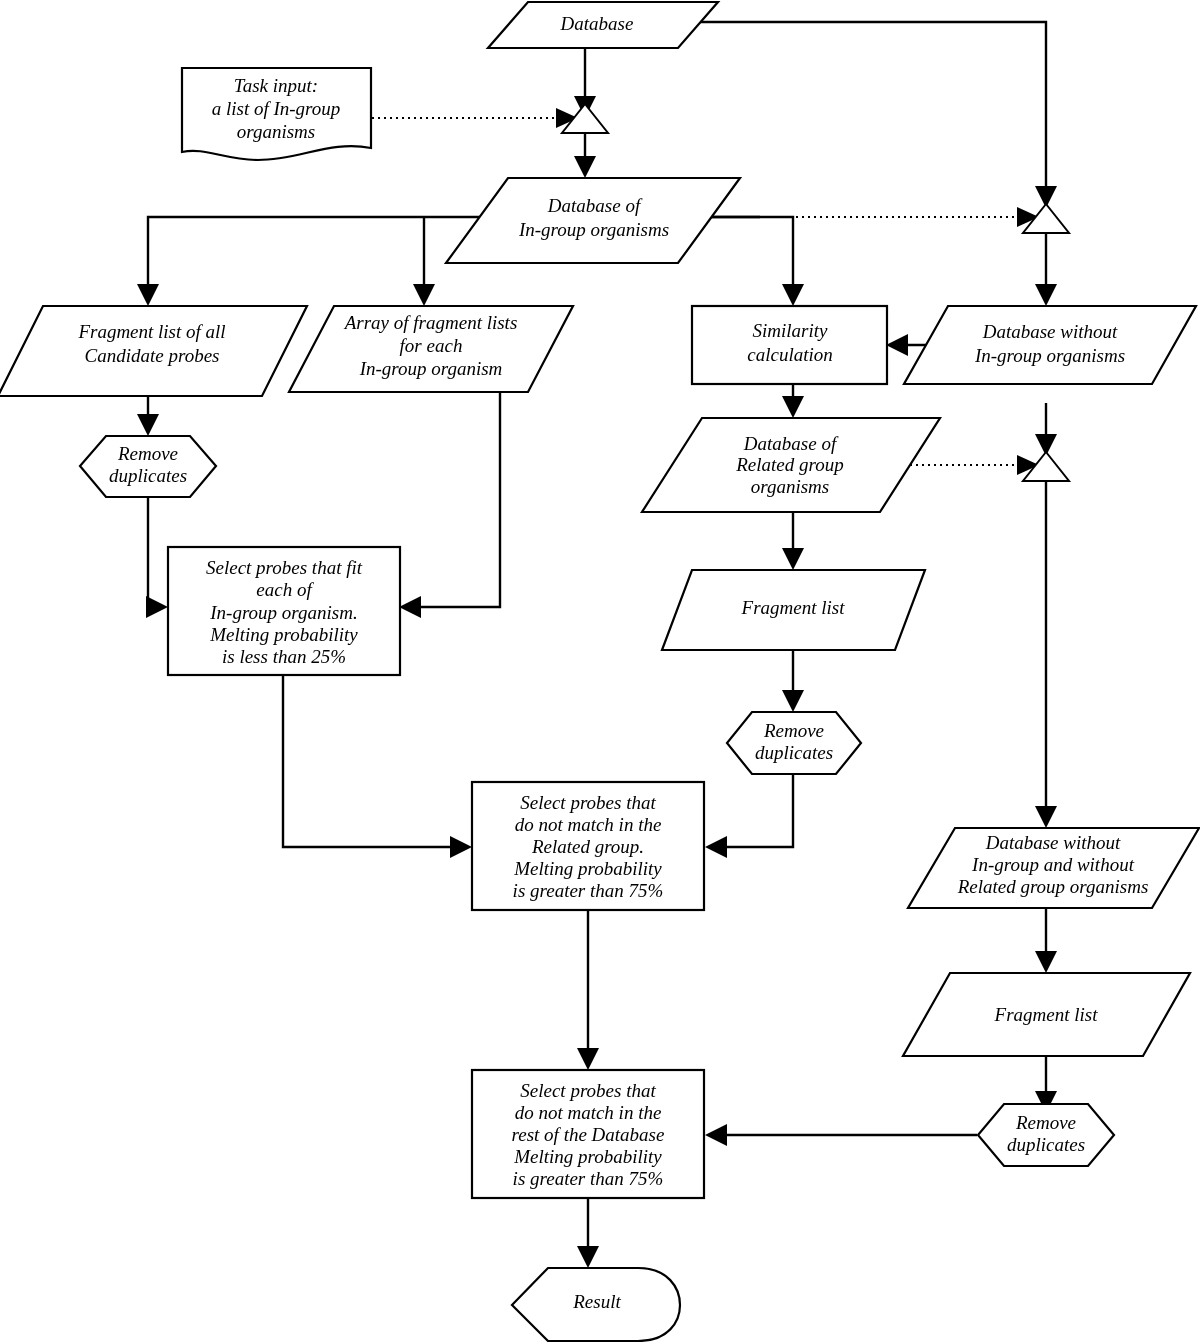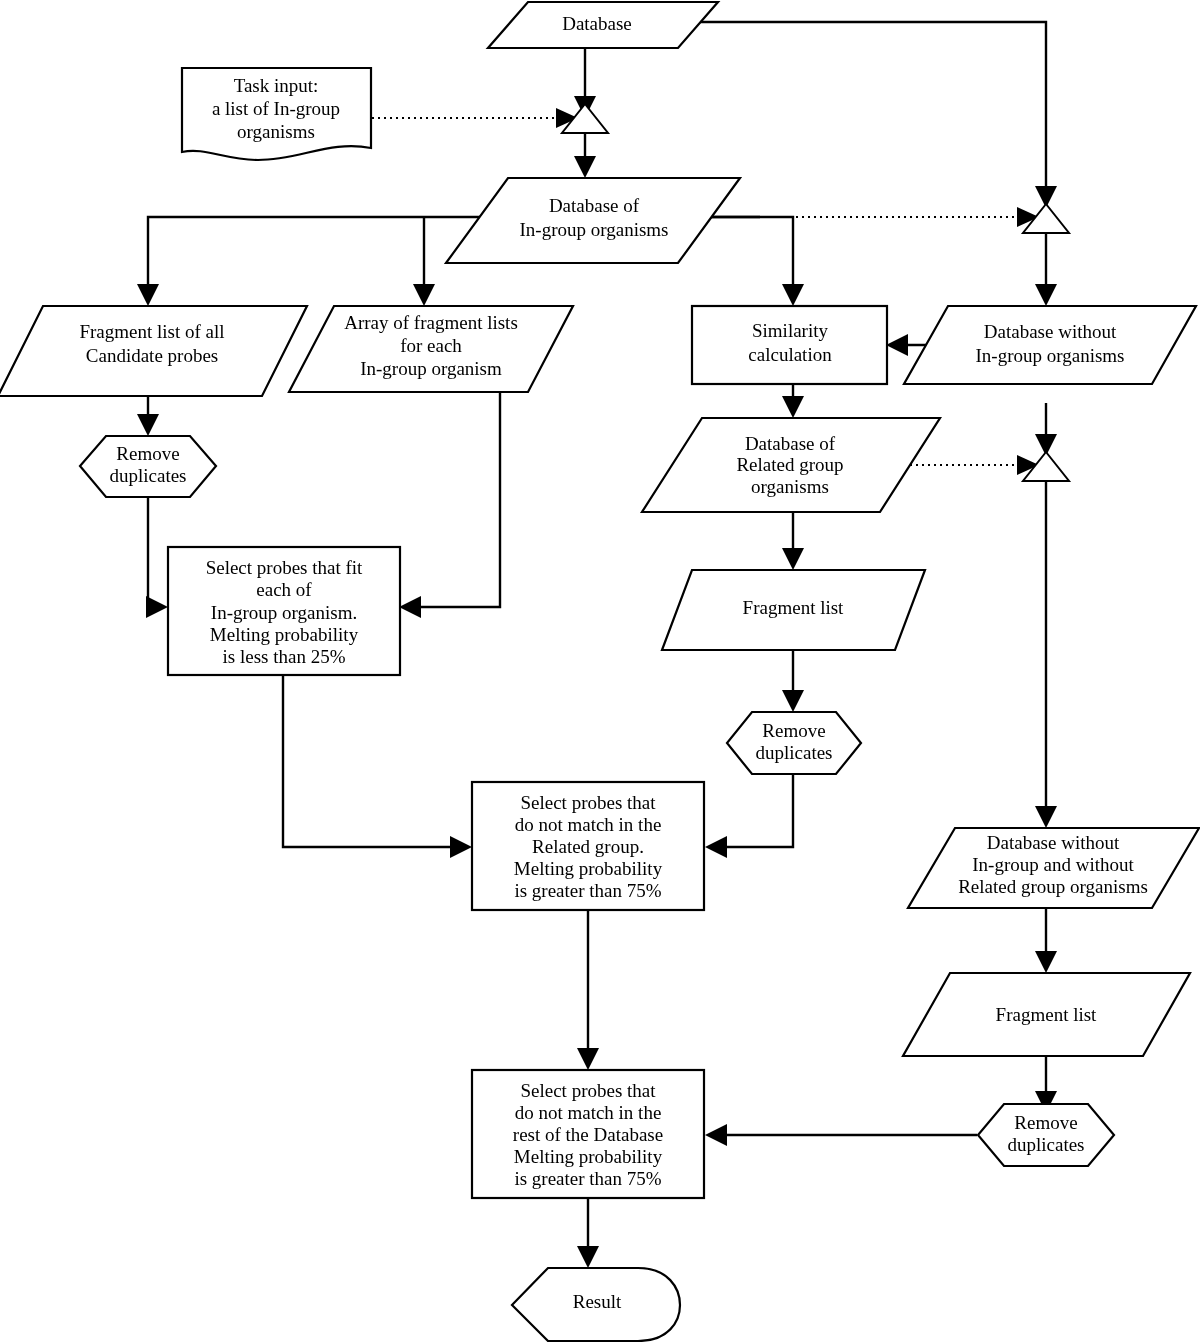--- a/index.html
+++ b/index.html
@@ -7,20 +7,21 @@
     padding: 0;
     background: #ffffff;
   }
   #diagram-root {
     position: relative;
     width: 1200px;
     height: 1342px;
     background: #ffffff;
     font-family: "Liberation Serif", "DejaVu Serif", serif;
     overflow: hidden;
+    font-style: italic;
   }
   svg.flow {
     display: block;
     width: 1200px;
     height: 1342px;
   }
   .shape {
     fill: #ffffff;
     stroke: #000000;
     stroke-width: 2.2;

